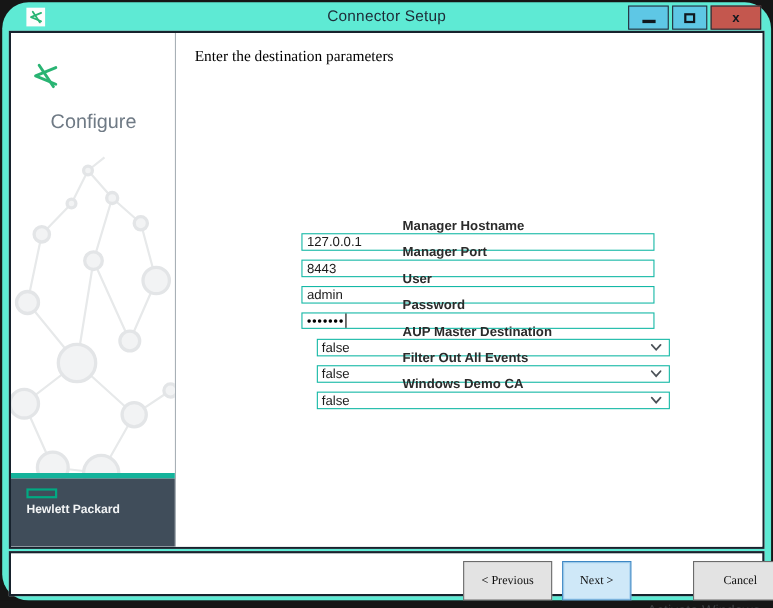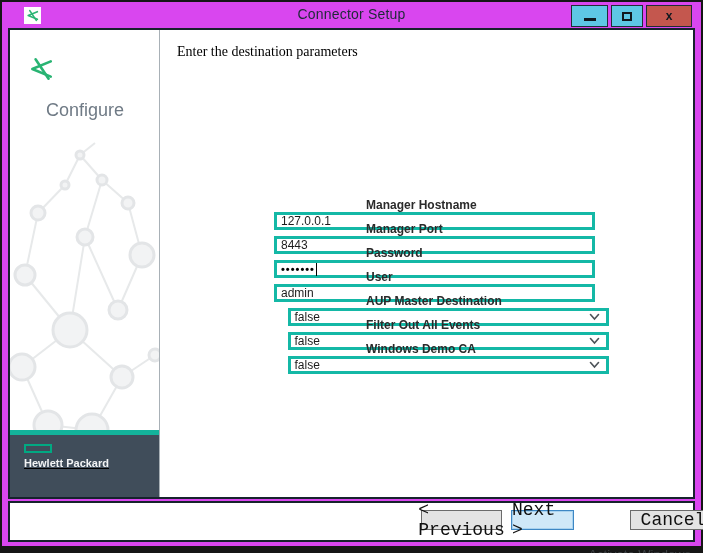--- a/index.html
+++ b/index.html
@@ -1,19 +1,19 @@
 <!DOCTYPE html>
 <html><head>
 <meta charset="utf-8">
 <style>
   html,body{margin:0;padding:0;width:703px;height:553px;background:#161616;overflow:hidden;
     font-family:"Liberation Sans",sans-serif;-webkit-font-smoothing:antialiased;}
   *{box-sizing:border-box;}
 
-  .window{position:absolute;left:2px;top:2px;width:699px;height:544px;background:#d946ef;}
+  .window{position:absolute;left:2px;top:2px;width:699px;height:544px;background:#5eead4;border-radius:24px;}
 
   
   .titlebar{position:absolute;left:0;top:0;right:0;height:26px;}
   .title-icon{position:absolute;left:22px;top:5px;width:17px;height:17px;background:#fdfdfd;
     display:flex;align-items:center;justify-content:center;}
   .title-text{position:absolute;left:0;right:0;top:4px;text-align:center;font-size:14px;
     color:#1d2a36;letter-spacing:.2px;}
   .winbtns{position:absolute;right:9px;top:3px;display:flex;}
   .winbtn{height:22px;border:1px solid #222c36;display:flex;align-items:center;justify-content:center;
     font-size:12px;font-weight:bold;color:#10181f;margin-left:3px;background:#5ec7e5;cursor:default;}
@@ -26,42 +26,42 @@
   
   .content{position:absolute;left:6px;top:26px;width:687px;height:471px;background:#ffffff;
     border:2px solid #17222d;display:flex;}
 
   .sidebar{position:relative;width:150px;height:100%;border-right:1px solid #a8b0b6;background:#fff;overflow:hidden;}
   .brand-row{position:absolute;left:18px;top:26px;display:flex;align-items:center;}
   .brand-name{font-size:21px;font-weight:bold;color:#39434f;margin-left:6px;letter-spacing:.2px;}
   .configure{position:absolute;left:36px;top:70px;font-size:18px;color:#6f7a85;}
   .net-pattern{position:absolute;left:0;bottom:62px;}
   .teal-stripe{position:absolute;left:0;right:0;bottom:62px;height:5px;}
-  .hpe-block{position:absolute;left:0;right:0;bottom:0;height:62px;background:#404d5a;padding:9px 0 0 14px;text-decoration:underline;}
+  .hpe-block{position:absolute;left:0;right:0;bottom:0;height:62px;background:#404d5a;padding:9px 0 0 14px;}
   .hpe-rect{width:28px;height:9px;border:2px solid #01a982;margin-bottom:4px;}
   .hpe-line1{font-size:11px;font-weight:bold;color:#f2f4f5;line-height:12px;}
   .hpe-line2{font-size:11px;color:#c3cad0;line-height:12px;}
 
   .main{position:relative;flex:1;height:100%;background:#fff;}
   .heading{position:absolute;left:17px;top:14px;font-family:"Liberation Serif",serif;font-size:14px;color:#000;}
   .form{position:absolute;left:0;top:168px;right:0;}
   .row{display:flex;align-items:center;height:18px;margin:0 0 6px 0;padding-left:16px;flex-direction:column;}
   .row-label{width:137px;font-size:12px;font-weight:bold;color:#2b2b2b;flex:none;}
-  .field{width:321px;height:18px;border:3px solid #14b8a6;background:#fff;font-size:12px;color:#1c1c1c;
+  .field{width:321px;height:18px;border:1px solid #14b8a6;background:#fff;font-size:12px;color:#1c1c1c;
     padding:0 4px;font-family:"Liberation Sans",sans-serif;outline:none;}
   .pwfield{display:flex;align-items:center;}
   .pw-dots{font-size:11px;font-weight:bold;letter-spacing:1px;color:#000;}
   .caret{display:inline-block;width:1px;height:13px;background:#000;margin-left:1px;}
   .dropdown{display:flex;align-items:center;justify-content:space-between;cursor:default;margin-left:27px;}
   .chev{flex:none;margin-right:2px;}
 
   
   .footer{position:absolute;left:6px;top:499px;width:687px;height:41px;background:#ffffff;border:2px solid #17222d;}
-  .btn{position:absolute;top:7px;height:20px;border:1px solid #6b6b6b;background:#e3e3e3;font-size:18px;
-    color:#101010;display:flex;align-items:center;justify-content:center;font-family:Liberation Mono, monospace;cursor:default;}
+  .btn{position:absolute;top:7px;height:36px;border:1px solid #6b6b6b;background:#e3e3e3;font-size:11px;
+    color:#101010;display:flex;align-items:center;justify-content:center;font-family:Liberation Serif, serif;cursor:default;}
   .btn-prev{left:411px;width:81px;}
   .btn-next{left:501px;width:63px;background:#cfe8f8;border:1px solid #3d87c4;box-shadow:inset 0 0 0 1px #a8d2ef;}
   .btn-cancel{left:620px;width:86px;}
 
   .desktop-strip{position:absolute;left:0;bottom:0;width:703px;height:7px;background:#161616;overflow:hidden;}
   .watermark{position:absolute;right:12px;top:1px;font-size:13px;color:#3d4144;white-space:nowrap;}
 </style>
 </head>
 <body>
 
@@ -134,30 +134,30 @@
           <span class="row-label">Manager Hostname</span>
           <input class="field" type="text" value="127.0.0.1" style="">
         </div>
 
         <div class="row">
           <span class="row-label">Manager Port</span>
           <input class="field" type="text" value="8443" style="">
         </div>
 
         <div class="row">
+          <span class="row-label">User</span>
+          <input class="field" type="text" value="admin" style="">
+        </div>
+
+        <div class="row">
           <span class="row-label">Password</span>
           <div class="field pwfield">
             <span class="pw-dots">•••••••</span>
             <span class="caret"></span>
           </div>
-        </div>
-
-        <div class="row">
-          <span class="row-label">User</span>
-          <input class="field" type="text" value="admin" style="">
         </div>
 
         <div class="row">
           <span class="row-label">AUP Master Destination</span>
           <div class="field dropdown">
             <span>false</span>
             <svg class="chev" width="11" height="8" viewBox="0 0 11 8">
               <path d="M1.5 1.5 L5.5 6 L9.5 1.5" fill="none" stroke="#4c5258" stroke-width="1.6" stroke-linecap="round"></path>
             </svg>
           </div>

